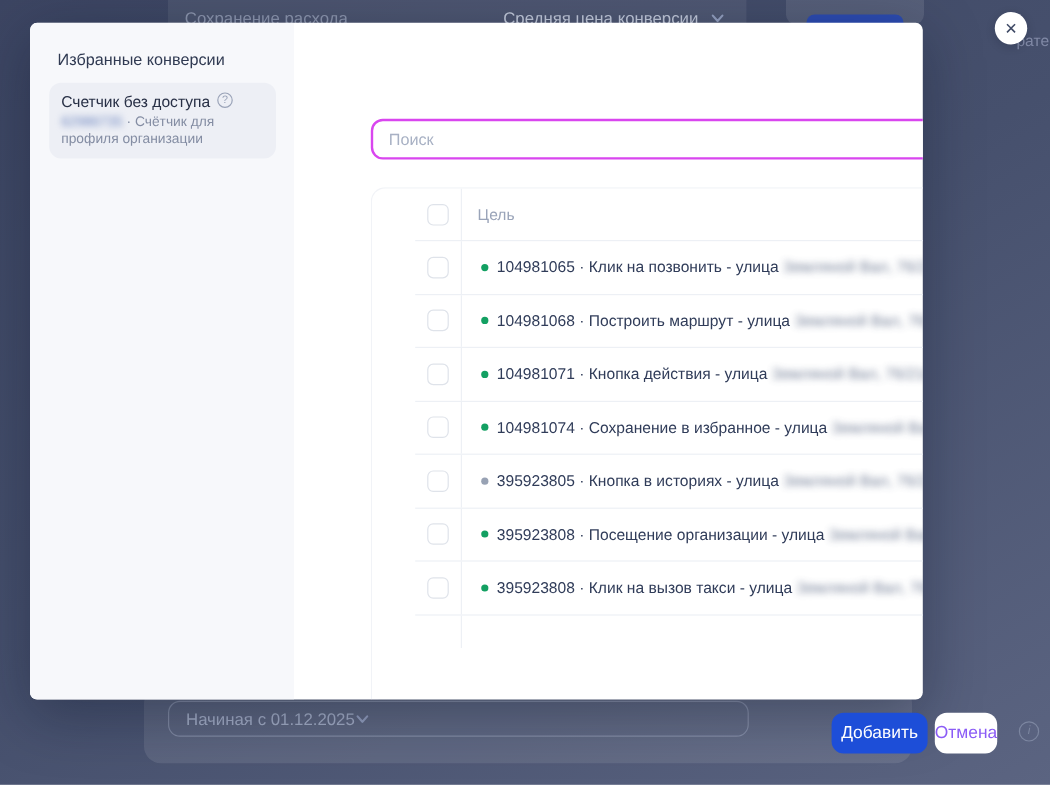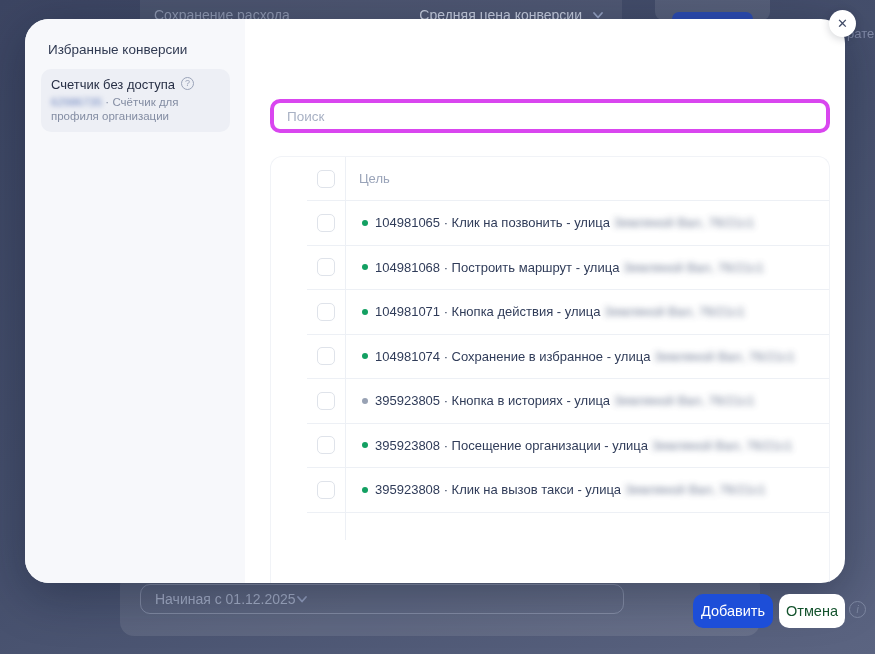--- a/index.html
+++ b/index.html
@@ -47,24 +47,24 @@
     border-radius: 10px;
     display: flex; align-items: center; justify-content: flex-start;
     padding: 0 14px;
     font-size: 14px; color: #a4aec7;
   }
   .chev { width: 12px; height: 12px; flex: 0 0 auto; }
   .chev polyline { fill: none; stroke: #94a0c0; stroke-width: 1.8; stroke-linecap: round; stroke-linejoin: round; }
 
   
   .modal {
-    position: absolute; left: 25px; top: 19px; width: 820px; height: 564px;
-    background: #ffffff; border-radius: 24px;
+    position: absolute; left: 25px; top: 19px; width: 744px; height: 564px;
+    background: #ffffff; border-radius: 6px;
     box-shadow: 0 12px 48px rgba(10,16,36,0.35);
-    overflow: hidden; display: flex;
+    overflow: hidden; display: flex; gap: 39px;
   }
   .close-btn {
     position: absolute; left: 829px; top: 10px; width: 27px; height: 27px;
     background: #ffffff; border-radius: 50%;
     display: flex; align-items: center; justify-content: center;
     font-size: 13px; color: #3f4a66; cursor: pointer;
     box-shadow: 0 2px 8px rgba(10,16,36,0.18);
     z-index: 5;
   }
 
@@ -91,21 +91,21 @@
   .masked-id { color: #6f87c0; filter: blur(2.5px); }
 
   
   .main { position: relative; flex: 1; }
   .modal-title {
     position: absolute; left: 25px; top: 29px; width: 565px;
     font-size: 19.5px; font-weight: 700; color: #232d49; letter-spacing: 0.1px;
   }
   .search-box {
     position: absolute; left: 25px; top: 80px; width: 560px; height: 34px;
-    border: 4px solid #d946ef; border-radius: 10px;
+    border: 2px solid #d946ef; border-radius: 10px;
     background: #fff;
   }
   .search-input {
     width: 100%; height: 100%; border: none; outline: none; background: transparent;
     padding: 0 13px; font-size: 13.5px; color: #303c59;
     font-family: "Liberation Sans", "DejaVu Sans", sans-serif;
   }
   .search-input::placeholder { color: #a8b1c4; }
 
   
@@ -136,21 +136,21 @@
 
   
   .footer-actions { position: absolute; left: 0; top: 594px; width: 875px; height: 34px; }
   .btn {
     position: absolute; height: 34px; border: none; border-radius: 10px;
     font-size: 14.5px; font-weight: 500; cursor: pointer;
     font-family: "Liberation Sans", "DejaVu Sans", sans-serif;
     display: flex; align-items: center; justify-content: center;
   }
   .btn-add { left: 693px; width: 80px; background: #1d4ed8; color: #ffffff; }
-  .btn-cancel { left: 779px; width: 66px; background: #ffffff; color: #14532d; }
+  .btn-cancel { left: 779px; width: 52px; background: #ffffff; color: #8b5cf6; }
   .info-icon {
     position: absolute; left: 849px; top: 7px; width: 17px; height: 17px;
     border: 1.5px solid #7c86a0; border-radius: 50%;
     color: #7c86a0; font-size: 10px; font-style: italic;
     display: flex; align-items: center; justify-content: center;
   }
 </style>
 </head>
 <body>
 

